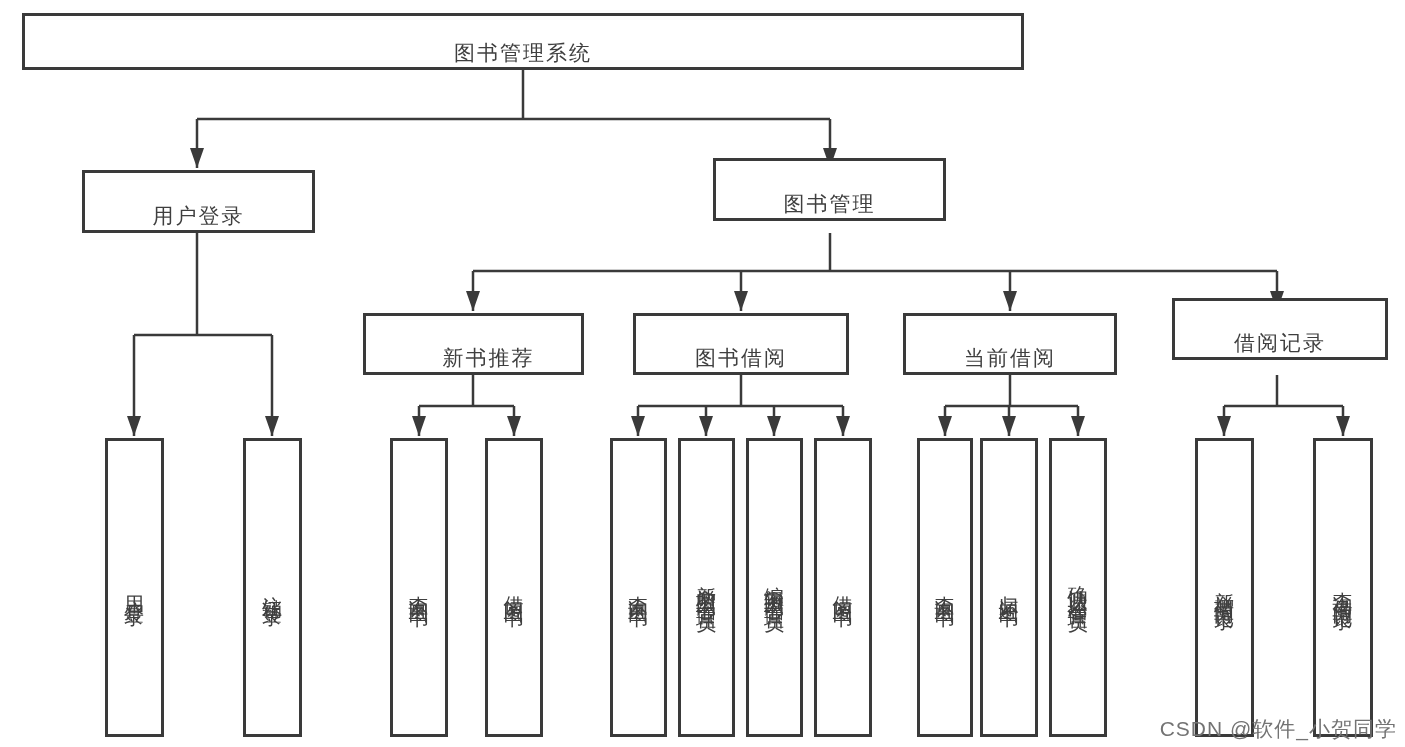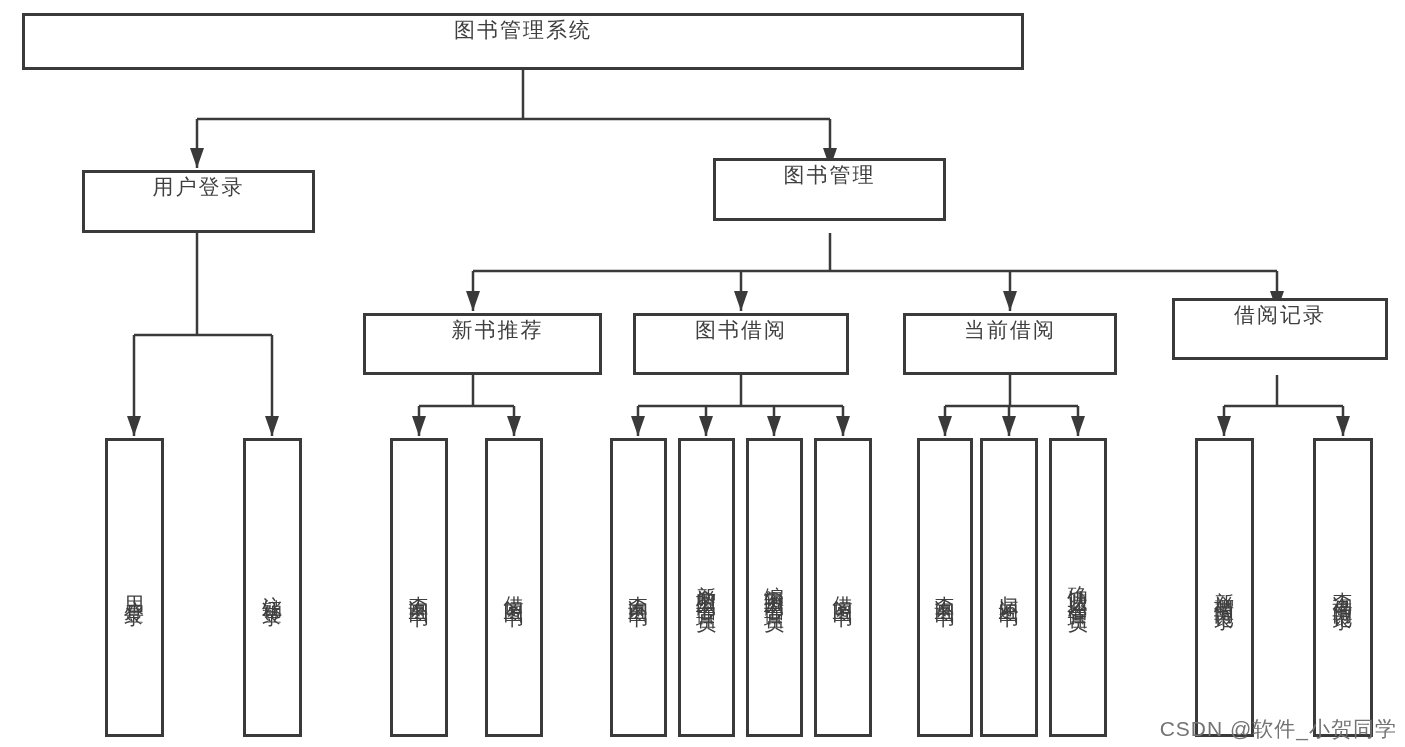--- a/index.html
+++ b/index.html
@@ -10,21 +10,21 @@
     background: #ffffff;
     font-family: "Liberation Sans", "DejaVu Sans", sans-serif;
     overflow: hidden;
   }
   .node {
     position: absolute;
     box-sizing: border-box;
     border: 3px solid #3a3a3a;
     background: #ffffff;
     display: flex;
-    align-items: flex-start;
+    align-items: flex-end;
     justify-content: center;
     color: #3f3f3f;
     font-size: 21px;
     letter-spacing: 2px;
     z-index: 2;
   }
   .leaf {
     position: absolute;
     box-sizing: border-box;
     border: 3px solid #3a3a3a;
@@ -135,21 +135,21 @@
     <span>图书管理系统</span>
   </div>
 
   <div class="node" style="left:82px; top:170px; width:233px; height:63px;">
     <span>用户登录</span>
   </div>
   <div class="node" style="left:713px; top:158px; width:233px; height:63px;">
     <span>图书管理</span>
   </div>
 
-  <div class="node" style="left:363px; top:313px; width:239px; height:62px;padding-left:30px;">
+  <div class="node" style="left:363px; top:313px; width:221px; height:62px;padding-left:30px;">
     <span>新书推荐</span>
   </div>
   <div class="node" style="left:633px; top:313px; width:216px; height:62px;">
     <span>图书借阅</span>
   </div>
   <div class="node" style="left:903px; top:313px; width:214px; height:62px;font-family:Liberation Serif, serif;">
     <span>当前借阅</span>
   </div>
   <div class="node" style="left:1172px; top:298px; width:216px; height:62px;">
     <span>借阅记录</span>

